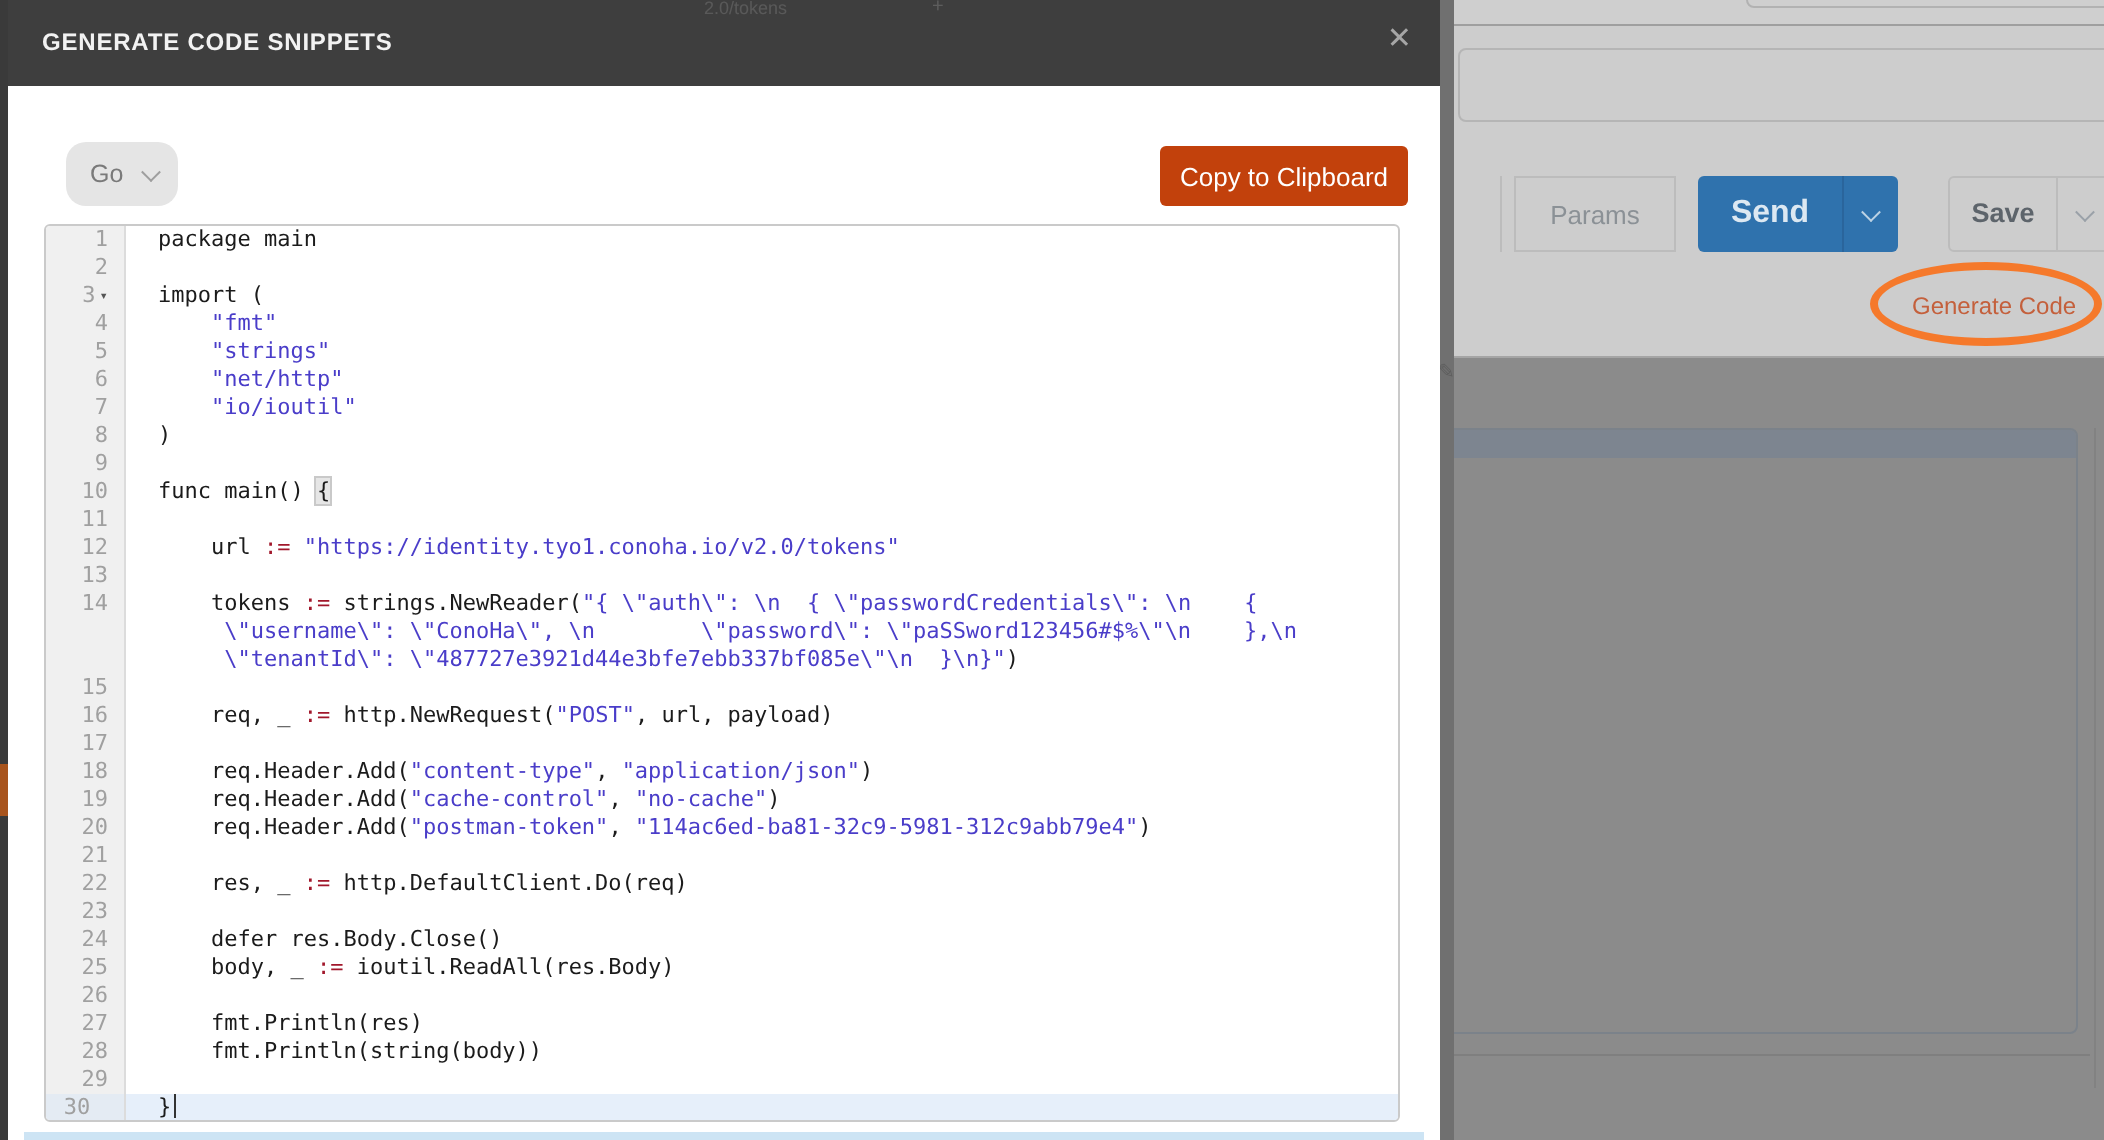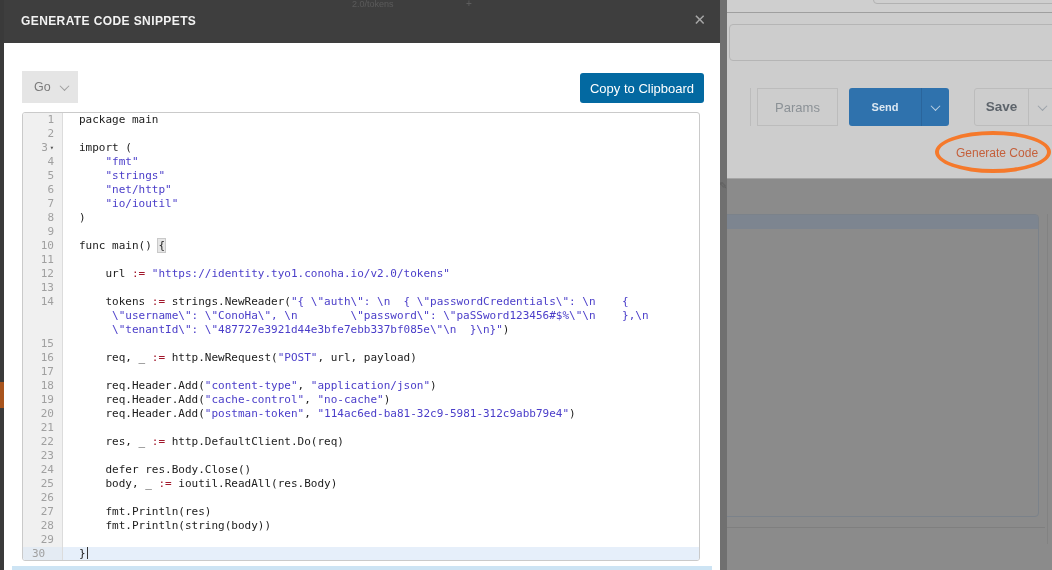--- a/index.html
+++ b/index.html
@@ -11,25 +11,25 @@
   .sidebar-accent { position:absolute; left:0; top:382px; width:4px; height:26px; background:#a8541d; }
 
   
   .modal { position:absolute; left:4px; top:0; width:716px; height:570px; background:#ffffff; }
   .modal-header { position:relative; height:43px; background:#3e3e3e; }
   .modal-title { position:absolute; left:17px; top:0; line-height:43px; color:#f2f2f2; font-size:12px; font-weight:bold; letter-spacing:.4px; }
   .tab-hint { position:absolute; left:348px; top:-1px; color:rgba(255,255,255,.14); font-size:9px; }
   .tab-plus { position:absolute; left:462px; top:-2px; color:rgba(255,255,255,.16); font-size:10px; }
   .modal-close { position:absolute; right:14px; top:12px; color:#a6a6a6; font-size:15px; line-height:1; cursor:pointer; }
 
-  .go-select { position:absolute; left:18px; top:71px; width:56px; height:32px; background:#e5e5e5; border-radius:0; display:flex; align-items:center; padding:0 10px 0 12px; cursor:pointer; }
+  .go-select { position:absolute; left:29px; top:71px; width:56px; height:32px; background:#e5e5e5; border-radius:10px; display:flex; align-items:center; padding:0 10px 0 12px; cursor:pointer; }
   .go-label { color:#7a7a7a; font-size:12.5px; flex:1; }
   .chev { width:7px; height:7px; border-right:1.6px solid #9e9e9e; border-bottom:1.6px solid #9e9e9e; transform:rotate(45deg) translate(-1px,-1px); }
 
-  .copy-btn { position:absolute; left:576px; top:73px; width:124px; height:30px; background:#0369a1; border:none; border-radius:3px; color:#fff; font-size:13px; font-family:"Liberation Sans",sans-serif; cursor:pointer; }
+  .copy-btn { position:absolute; left:576px; top:73px; width:124px; height:30px; background:#c2410c; border:none; border-radius:3px; color:#fff; font-size:13px; font-family:"Liberation Sans",sans-serif; cursor:pointer; }
 
   
   .editor { position:absolute; left:18px; top:112px; width:678px; height:449px; border:1px solid #cacaca; border-radius:3px; overflow:hidden; background:#fff; font-family:"DejaVu Sans Mono", monospace; font-size:11px; line-height:14px; }
   .crow { display:flex; height:14px; }
   .gut { flex:0 0 40px; background:#f0f0f0; border-right:1px solid #dcdcdc; color:#a0a0a0; text-align:right; padding-right:8px; }
   .fold { color:#555; font-size:7px; margin-left:2px; vertical-align:1px; }
   .src { flex:1; padding-left:16px; white-space:pre; color:#1b1b1b; min-height:14px; }
   .tk-s { color:#4a3dc9; }
   .tk-o { color:#a1172b; }
   .tk-m { background:#e6e6e6; box-shadow:0 0 0 1px #c9c9c9; }
@@ -41,21 +41,21 @@
   
   .modal-edge { position:absolute; left:720px; top:0; width:7px; height:570px; background:#707070; }
   .bg { position:absolute; left:727px; top:0; width:325px; height:570px; background:#8e8e8e; overflow:hidden; }
   .bg-top { position:absolute; left:0; top:0; width:100%; height:13px; background:#cfcfcf; border-bottom:1px solid #9f9f9f; }
   .bg-topbox { position:absolute; left:146px; top:-9px; width:210px; height:13px; border:1px solid #b2b2b2; border-radius:4px; }
   .bg-mid { position:absolute; left:0; top:13px; width:100%; height:165px; background:#cdcdcd;padding-left:20px; }
   .urlbox { position:absolute; left:2px; top:11px; width:330px; height:37px; border:1px solid #b5b5b5; border-radius:4px; }
   .vfrag { position:absolute; left:23px; top:75px; width:1px; height:38px; background:#bcbcbc; }
   .bg-params { position:absolute; left:30px; top:75px; width:81px; height:38px; border:1px solid #bcbcbc; background:transparent; color:#8b9196; font-size:13px; font-family:"Liberation Sans",sans-serif; cursor:pointer; }
   .bg-send { position:absolute; left:122px; top:75px; width:100px; height:38px; background:#2f72ad; border-radius:3px; display:flex; cursor:pointer; }
-  .bg-send-main { flex:0 0 73px; color:#dce8f2; font-size:11px; font-weight:bold; text-align:center; line-height:38px; border-right:1px solid #2a659c; }
+  .bg-send-main { flex:0 0 73px; color:#dce8f2; font-size:16px; font-weight:bold; text-align:center; line-height:38px; border-right:1px solid #2a659c; }
   .bg-send-caret { flex:1; display:flex; align-items:center; justify-content:center; }
   .chev-light { width:7px; height:7px; border-right:1.6px solid #bcd2e4; border-bottom:1.6px solid #bcd2e4; transform:rotate(45deg) translate(-1px,-1px); }
   .bg-save { position:absolute; left:247px; top:75px; width:82px; height:38px; border:1px solid #bcbcbc; border-radius:3px; display:flex; cursor:pointer; }
   .bg-save-main { flex:0 0 54px; color:#5d646b; font-size:13.5px; font-weight:bold; text-align:center; line-height:36px; border-right:1px solid #bcbcbc; }
   .bg-save-caret { flex:1; display:flex; align-items:center; justify-content:center; }
   .chev-gray { width:7px; height:7px; border-right:1.6px solid #9aa1a8; border-bottom:1.6px solid #9aa1a8; transform:rotate(45deg) translate(-1px,-1px); }
   .gen-link { position:absolute; left:229px; top:133px; width:88px; color:#c4603c; font-size:12px; cursor:pointer; white-space:nowrap; }
   .ellipse { position:absolute; left:208px; top:118px; width:116px; height:42px; border:4px solid #f5792b; border-radius:50%; }
   .bg-low { position:absolute; left:0; top:178px; width:100%; height:392px; background:#8b8b8b; border-top:1px solid #a5a5a5; }
   .panel { position:absolute; left:-4px; top:35px; width:316px; height:303px; border:1px solid #7b828a; border-radius:4px; }

